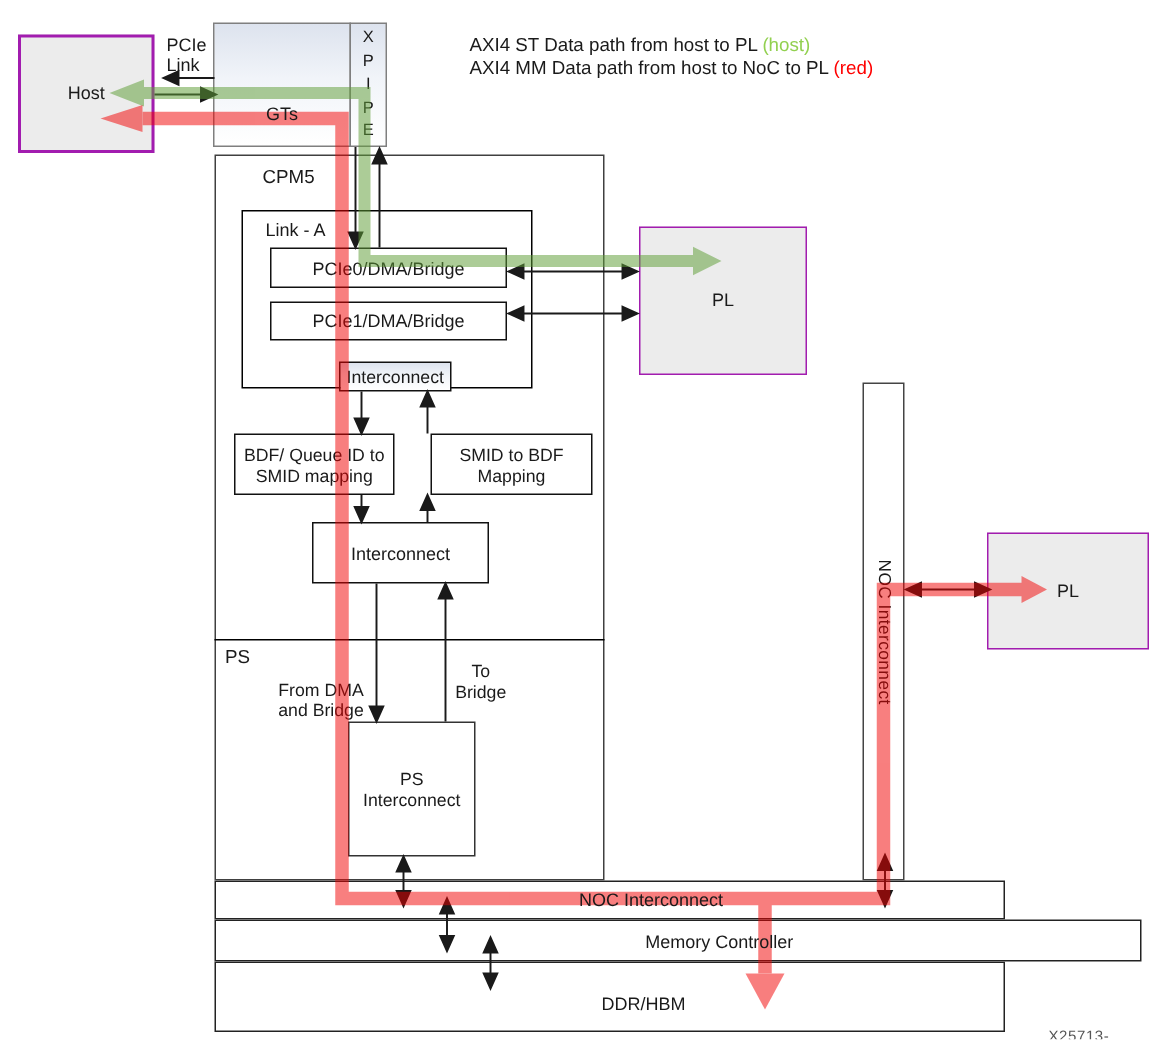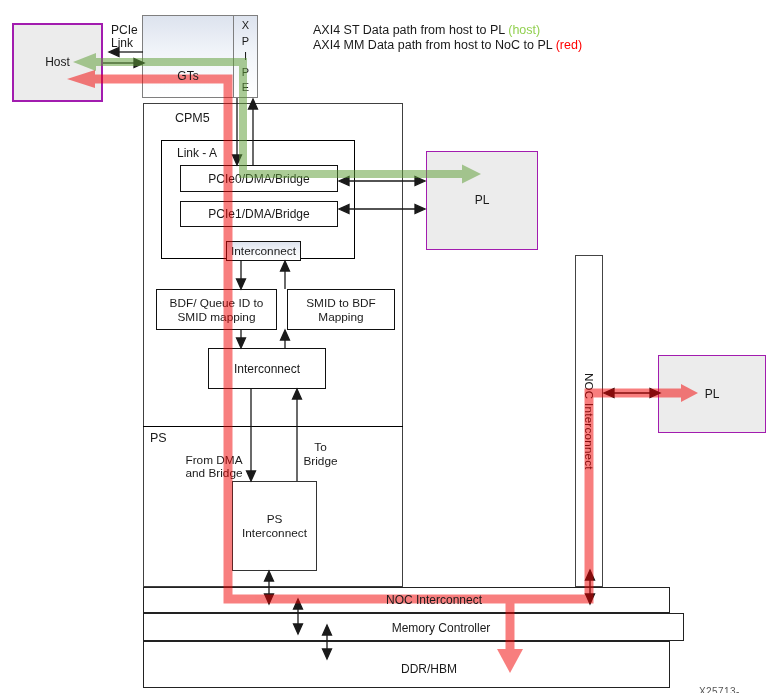--- a/index.html
+++ b/index.html
@@ -63,21 +63,21 @@
   <div class="box thin-box ctr" style="left:180px;top:165px;width:158px;height:27px;font-size:12px;">
       <span>PCIe0/DMA/Bridge</span>
     </div>
   <div class="box thin-box ctr" style="left:180px;top:201px;width:158px;height:26px;font-size:12px;">
       <span>PCIe1/DMA/Bridge</span>
     </div>
   <div class="box grad-box ctr" style="left:226px;top:241px;width:75px;height:20px;border:1px solid #111;font-size:11.8px;">
       <span>Interconnect</span>
     </div>
 
-  <div class="box thin-box ctr sm" style="left:156px;top:289px;width:121px;height:41px;">
+  <div class="box thin-box ctr sm" style="left:156px;top:289px;width:107px;height:41px;">
     <div>
         <div>BDF/ Queue ID to</div>
         <div>SMID mapping</div>
       </div>
   </div>
   <div class="box thin-box ctr sm" style="left:287px;top:289px;width:108px;height:41px;">
     <div>
         <div>SMID to BDF</div>
         <div>Mapping</div>
       </div>
@@ -113,21 +113,21 @@
     <span class="lbl">PL</span>
   </div>
 
   <div class="box ctr" style="left:575px;top:255px;width:28px;height:332px;border:1px solid #444;">
     <span class="vtext">NOC Interconnect</span>
   </div>
 
   <div class="box" style="left:143px;top:587px;width:527px;height:26px;border:1.3px solid #222;">
     <div class="bar-label" style="top:5px;text-indent:55px;">NOC Interconnect</div>
   </div>
-  <div class="box" style="left:143px;top:613px;width:541px;height:28px;border:1.3px solid #222;">
+  <div class="box" style="left:143px;top:613px;width:618px;height:28px;border:1.3px solid #222;">
     <div class="bar-label" style="top:7px;text-indent:55px;">Memory Controller</div>
   </div>
   <div class="box" style="left:143px;top:641px;width:527px;height:47px;border:1.3px solid #222;">
     <div class="bar-label" style="top:20px;text-indent:45px;">DDR/HBM</div>
   </div>
 
   <div id="watermark">X25713-082021</div>
 
   <svg id="svg-overlay" width="771" height="693" viewBox="0 0 771 693">
 

